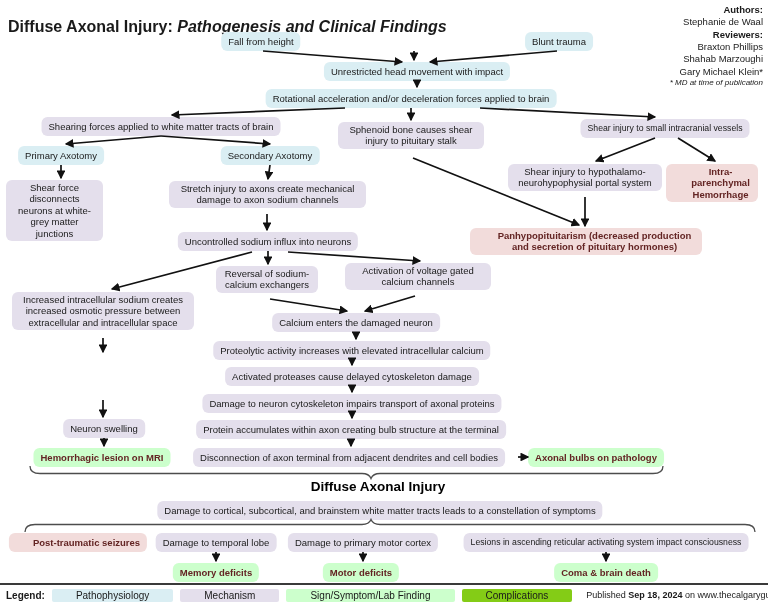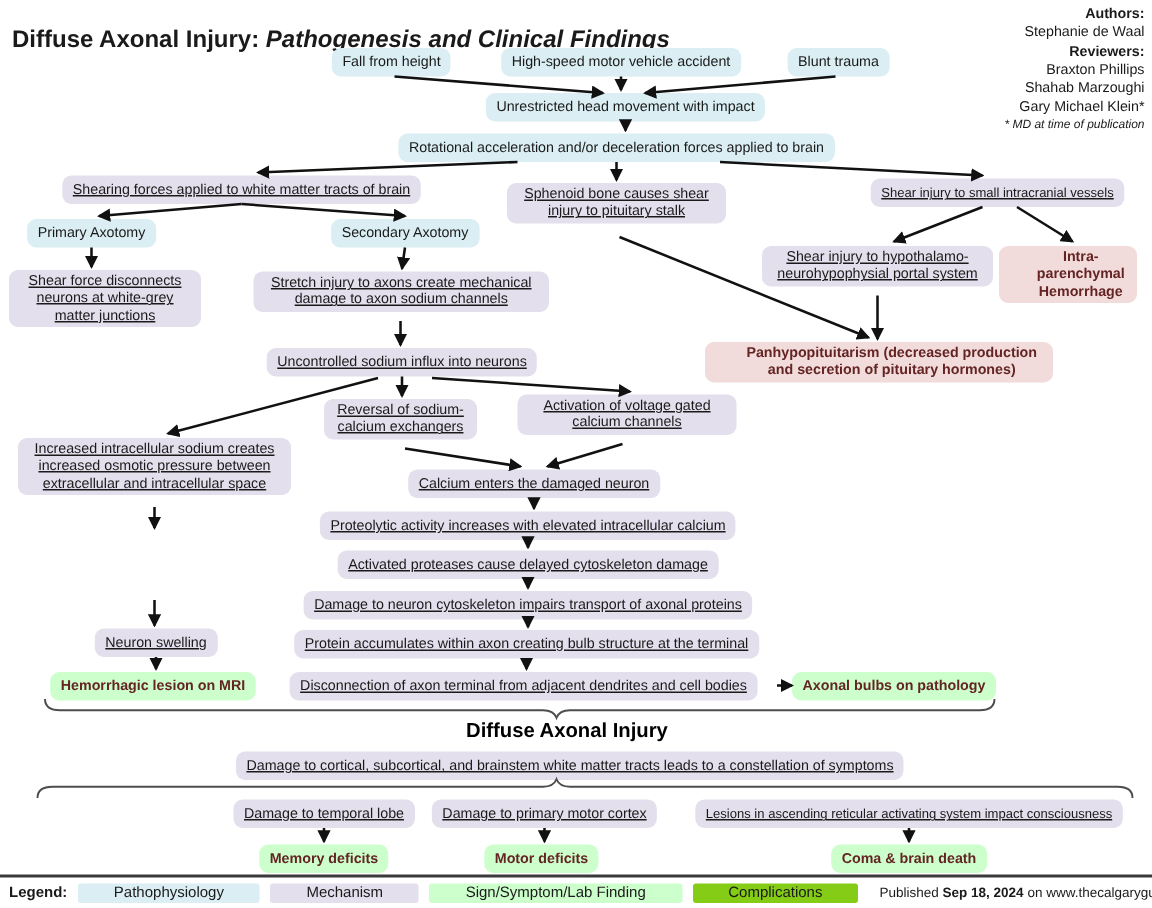--- a/index.html
+++ b/index.html
@@ -10,21 +10,21 @@
   .title .em{font-style:italic;}
   .credits{position:absolute;right:5px;top:4px;text-align:right;font-size:9.5px;line-height:1.3;}
   .credits .b{font-weight:bold;}
   .credits .i{font-style:italic;font-size:8px;}
   
   .node{position:absolute;box-sizing:border-box;display:flex;align-items:center;justify-content:center;
         text-align:center;border-radius:6px;font-size:9.5px;line-height:1.2;padding:2px 7px;}
   .nw{white-space:nowrap;height:19px;transform:translateX(-50%);}
   .fs9{font-size:8.7px;}
   .blue{background:#daeef3;}
-  .lav{background:#e4dfec;text-decoration:underline;}
+  .lav{background:#e4dfec;}
   .green{background:#ccffcc;}
   .pink{background:#f2dcdb;padding-left:24px;}
   .finding{font-weight:bold;color:#632423;}
   .heading{position:absolute;left:378px;top:479px;transform:translateX(-50%);
            font-size:13.5px;font-weight:bold;white-space:nowrap;color:#000;}
   
   #wires{position:absolute;left:0;top:0;width:768px;height:605px;pointer-events:none;}
   
   .footer{position:absolute;left:0;right:0;bottom:0;height:20px;border-top:2px solid #3a3a3a;
           display:flex;align-items:center;gap:7px;padding:0 6px;font-size:10px;background:#fff;}
@@ -47,52 +47,52 @@
     <div class="b">Authors:</div>
     <div>Stephanie de Waal</div>
     <div class="b">Reviewers:</div>
     <div>Braxton Phillips</div>
     <div>Shahab Marzoughi</div>
     <div>Gary Michael Klein*</div>
     <div class="i">* MD at time of publication</div>
   </div>
 
   <div class="node blue nw" style="left:261px;top:32px">Fall from height</div>
-  <div class="node blue nw" style="left:414px;top:32px">High-speed motor vehicle accident</div>
   <div class="node blue nw" style="left:559px;top:32px">Blunt trauma</div>
   <div class="node blue nw" style="left:417px;top:62px">Unrestricted head movement with impact</div>
   <div class="node blue nw" style="left:411px;top:89px">Rotational acceleration and/or deceleration forces applied to brain</div>
 
   <div class="node lav nw" style="left:161px;top:117px">Shearing forces applied to white matter tracts of brain</div>
   <div class="node lav" style="left:338px;top:122px;width:146px">Sphenoid bone causes shear injury to pituitary stalk</div>
   <div class="node lav nw fs9" style="left:665px;top:119px">Shear injury to small intracranial vessels</div>
   <div class="node blue nw" style="left:61px;top:146px">Primary Axotomy</div>
   <div class="node blue nw" style="left:270px;top:146px">Secondary Axotomy</div>
   <div class="node lav" style="left:508px;top:164px;width:154px">Shear injury to hypothalamo-neurohypophysial portal system</div>
   <div class="node pink finding" style="left:666px;top:164px;width:92px">Intra-parenchymal Hemorrhage</div>
-  <div class="node lav" style="left:6px;top:180px;width:128px">Shear force disconnects neurons at white-grey matter junctions</div>
+  <div class="node lav" style="left:6px;top:180px;width:97px">Shear force disconnects neurons at white-grey matter junctions</div>
   <div class="node lav" style="left:169px;top:181px;width:197px">Stretch injury to axons create mechanical damage to axon sodium channels</div>
   <div class="node lav nw" style="left:268px;top:232px">Uncontrolled sodium influx into neurons</div>
   <div class="node pink finding" style="left:470px;top:228px;width:232px">Panhypopituitarism (decreased production and secretion of pituitary hormones)</div>
 
   <div class="node lav" style="left:216px;top:266px;width:102px">Reversal of sodium-calcium exchangers</div>
   <div class="node lav" style="left:345px;top:263px;width:146px">Activation of voltage gated calcium channels</div>
   <div class="node lav" style="left:12px;top:292px;width:182px">Increased intracellular sodium creates increased osmotic pressure between extracellular and intracellular space</div>
   <div class="node lav nw" style="left:356px;top:313px">Calcium enters the damaged neuron</div>
   <div class="node lav nw" style="left:352px;top:341px">Proteolytic activity increases with elevated intracellular calcium</div>
   <div class="node lav nw" style="left:352px;top:367px">Activated proteases cause delayed cytoskeleton damage</div>
   <div class="node lav nw" style="left:352px;top:394px">Damage to neuron cytoskeleton impairs transport of axonal proteins</div>
   <div class="node lav nw" style="left:104px;top:419px">Neuron swelling</div>
   <div class="node lav nw" style="left:351px;top:420px">Protein accumulates within axon creating bulb structure at the terminal</div>
   <div class="node green finding nw" style="left:102px;top:448px">Hemorrhagic lesion on MRI</div>
   <div class="node lav nw" style="left:349px;top:448px">Disconnection of axon terminal from adjacent dendrites and cell bodies</div>
   <div class="node green finding nw" style="left:596px;top:448px">Axonal bulbs on pathology</div>
 
   <div class="heading">Diffuse Axonal Injury</div>
   <div class="node lav nw" style="left:380px;top:501px">Damage to cortical, subcortical, and brainstem white matter tracts leads to a constellation of symptoms</div>
+  <div class="node pink finding nw" style="left:78px;top:533px">Post-traumatic seizures</div>
   <div class="node lav nw" style="left:216px;top:533px">Damage to temporal lobe</div>
   <div class="node lav nw" style="left:363px;top:533px">Damage to primary motor cortex</div>
   <div class="node lav nw fs9" style="left:606px;top:533px">Lesions in ascending reticular activating system impact consciousness</div>
   <div class="node green finding nw" style="left:216px;top:563px">Memory deficits</div>
   <div class="node green finding nw" style="left:361px;top:563px">Motor deficits</div>
   <div class="node green finding nw" style="left:606px;top:563px">Coma &amp; brain death</div>
 
   <svg id="wires" viewBox="0 0 768 605">
     <defs>
       <marker id="ah" viewBox="0 0 10 10" refX="8.5" refY="5" markerWidth="5.2" markerHeight="5.2" orient="auto">

